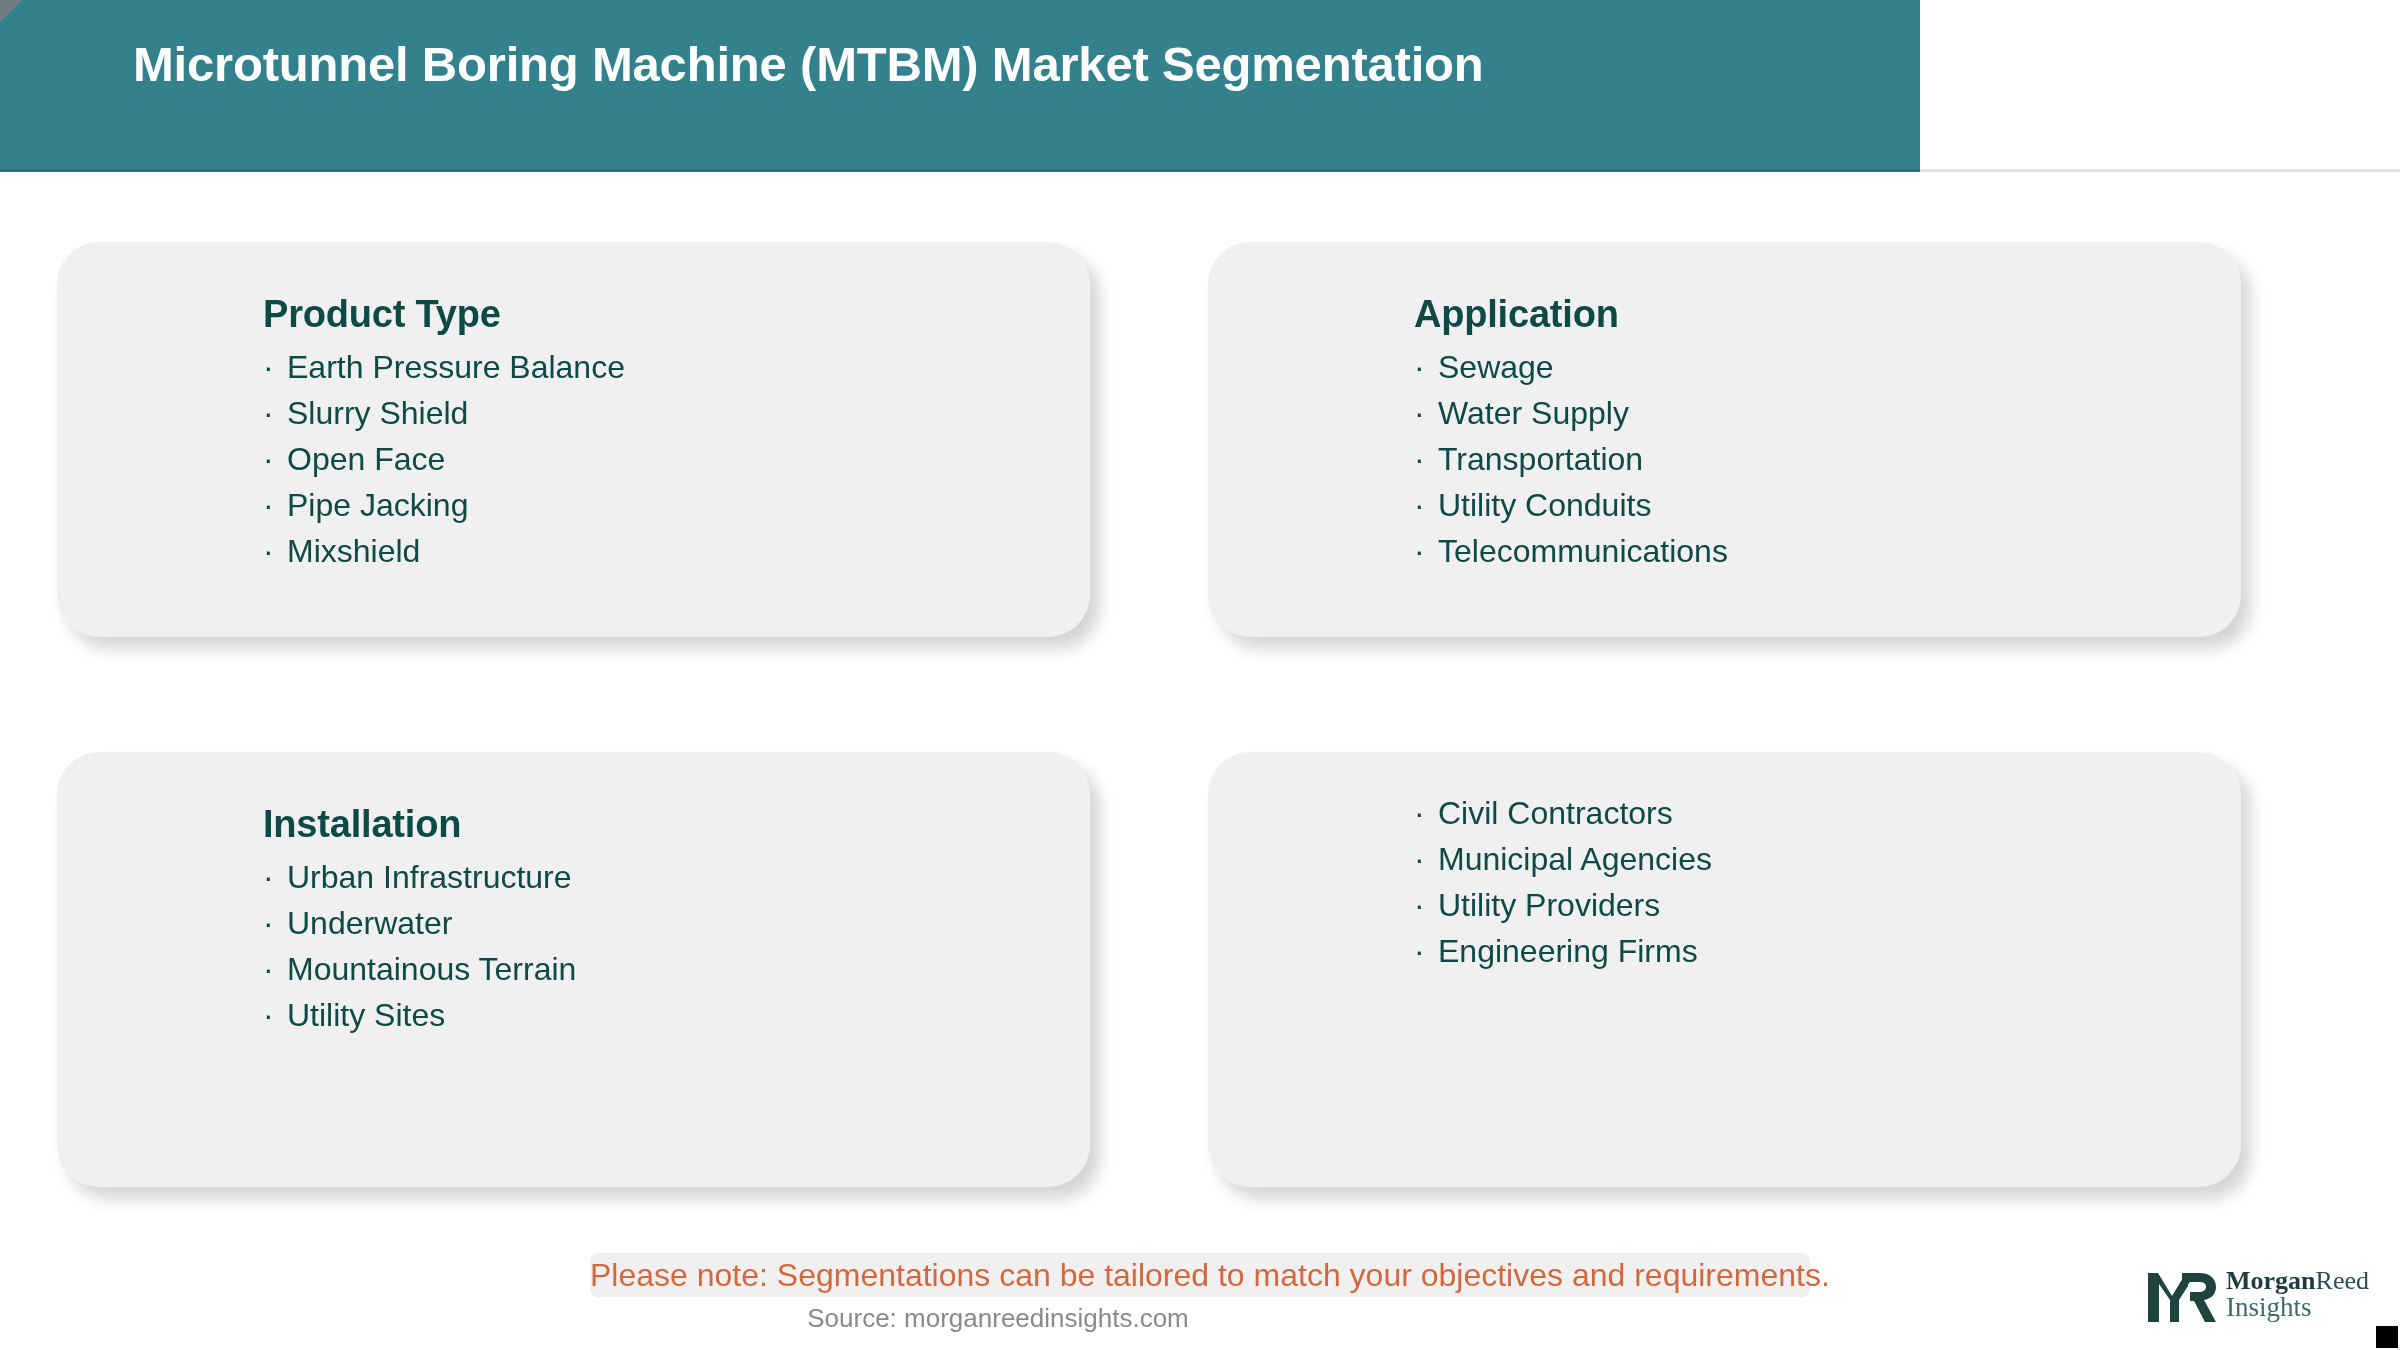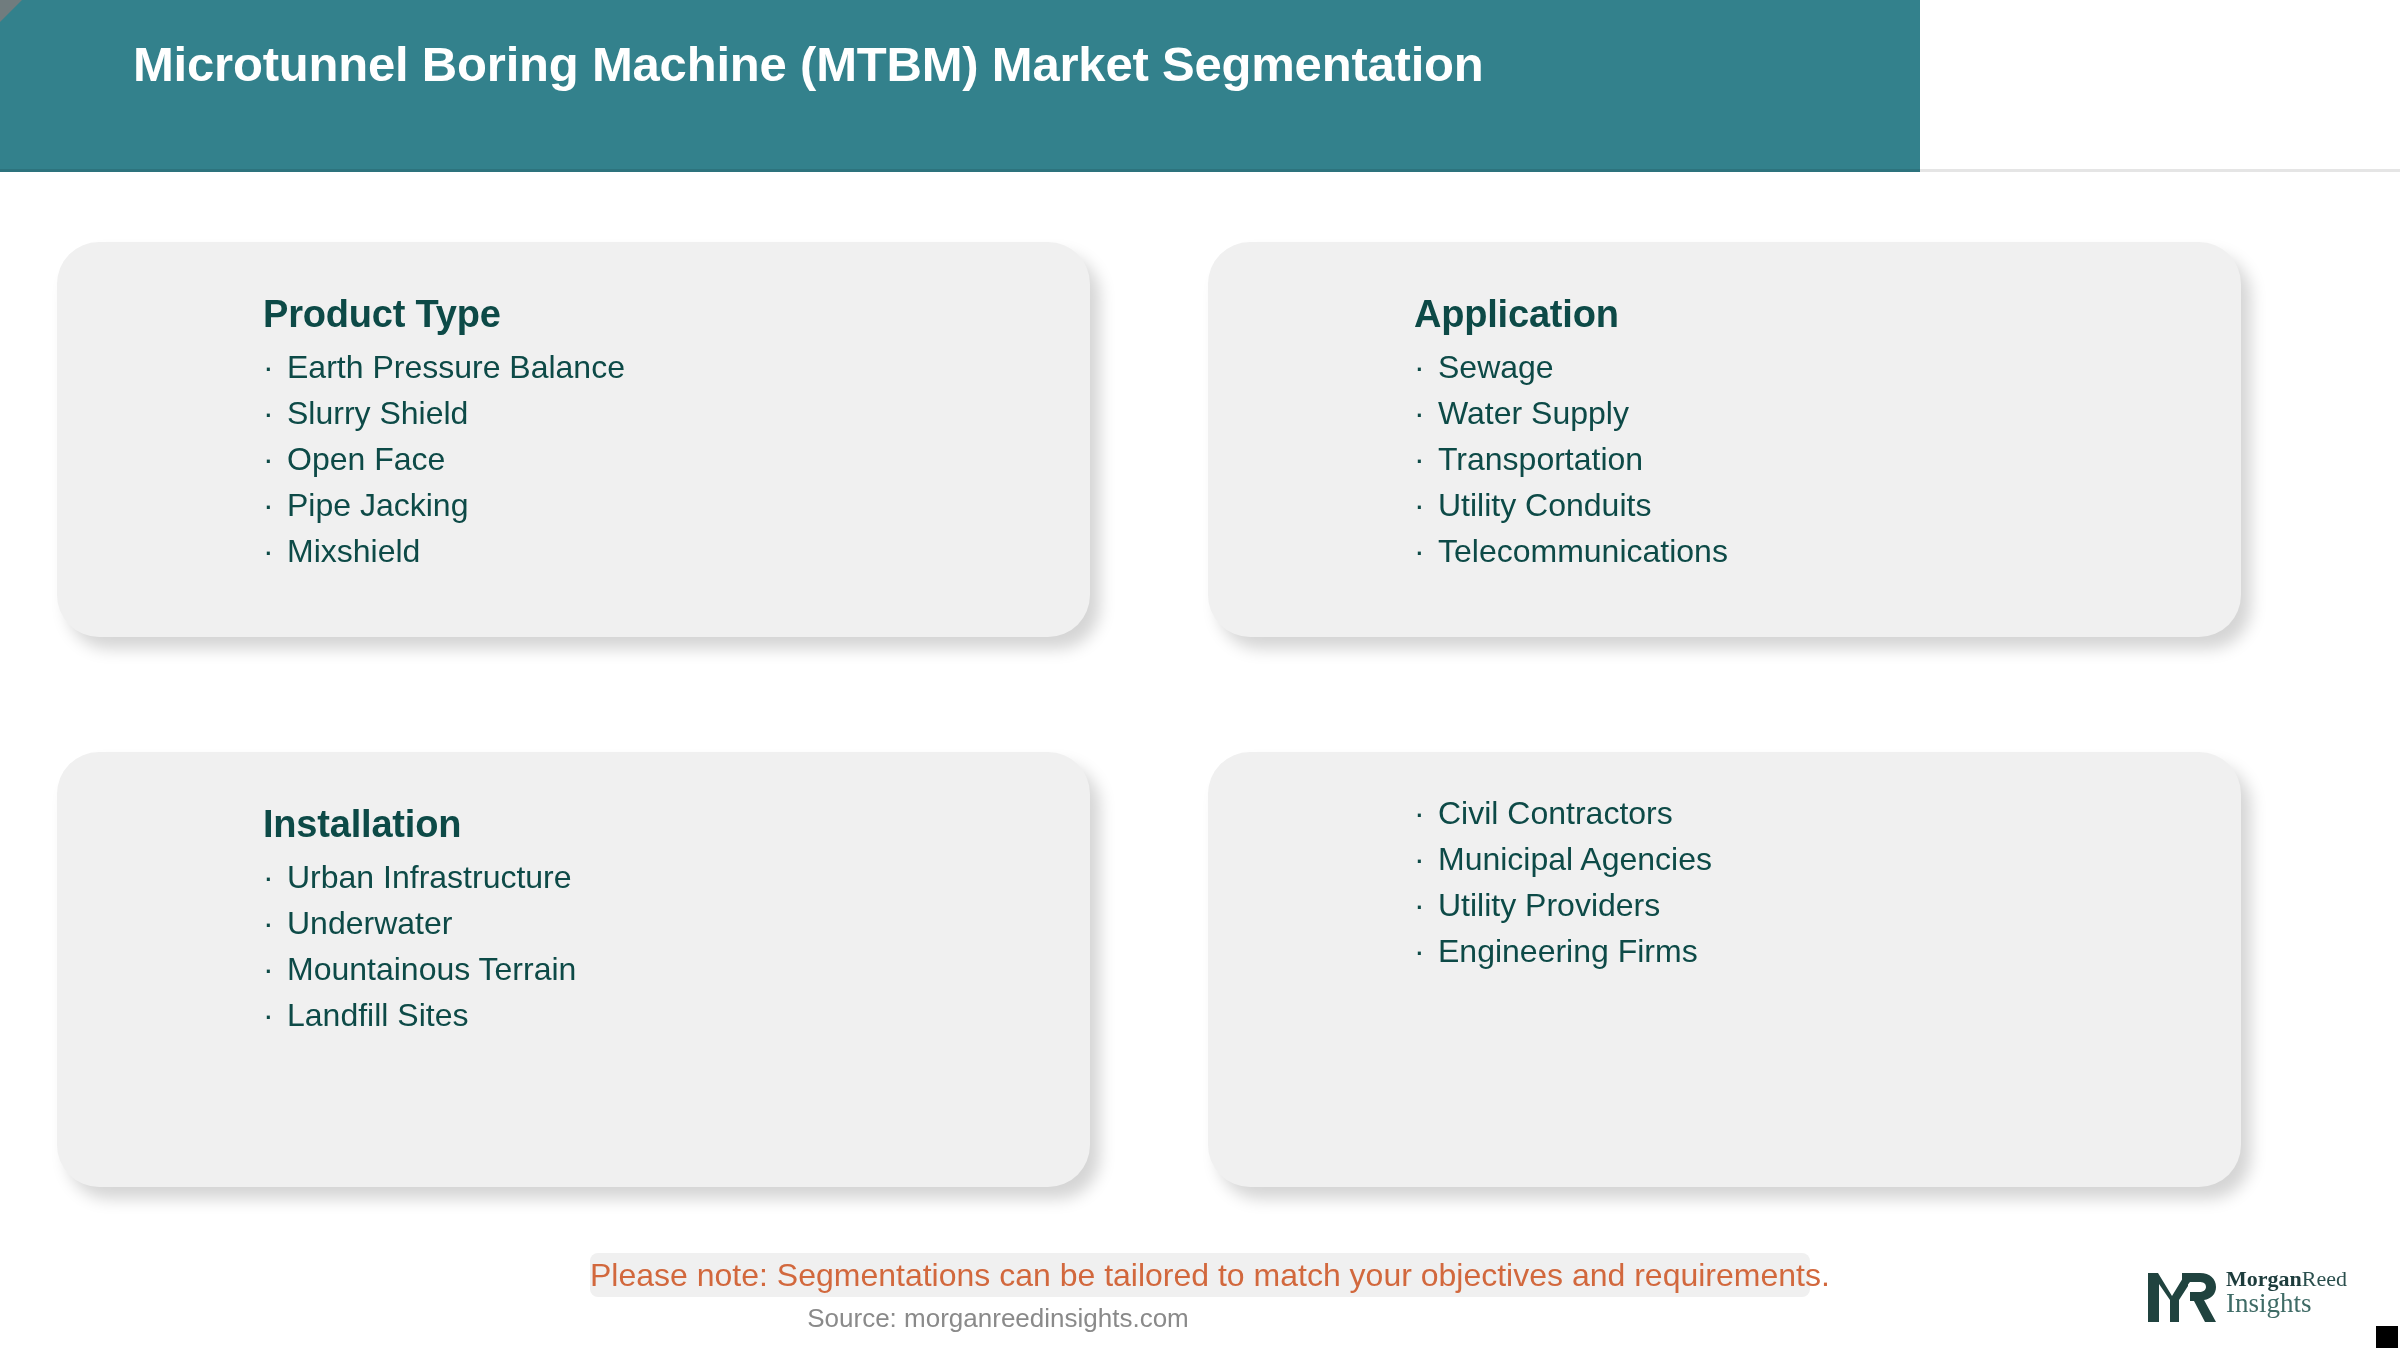--- a/index.html
+++ b/index.html
@@ -164,21 +164,21 @@
     height: 54px;
   }
   .logo-words {
     position: absolute;
     left: 80px;
     top: 0px;
     font-family: "Liberation Serif", serif;
     line-height: 1.0;
   }
   .logo-line1 {
-    font-size: 22px;
+    font-size: 26px;
     white-space: nowrap;
   }
   .logo-morgan {
     font-weight: bold;
     color: #1d3c3c;
   }
   .logo-reed {
     font-weight: normal;
     color: #2a4f4d;
   }
@@ -233,21 +233,21 @@
     </div>
   </div>
 
   <div class="card card-2">
     <div class="card-inner">
       <div class="card-title">Installation</div>
       <ul class="card-list">
         <li><span class="bullet">·</span><span>Urban Infrastructure</span></li>
         <li><span class="bullet">·</span><span>Underwater</span></li>
         <li><span class="bullet">·</span><span>Mountainous Terrain</span></li>
-        <li><span class="bullet">·</span><span>Landfill Sites</span></li>
+        <li><span class="bullet">·</span><span>Utility Sites</span></li>
       </ul>
     </div>
   </div>
 
   <div class="card card-3">
     <div class="card-inner">
       <ul class="card-list">
         <li><span class="bullet">·</span><span>Civil Contractors</span></li>
         <li><span class="bullet">·</span><span>Municipal Agencies</span></li>
         <li><span class="bullet">·</span><span>Utility Providers</span></li>

